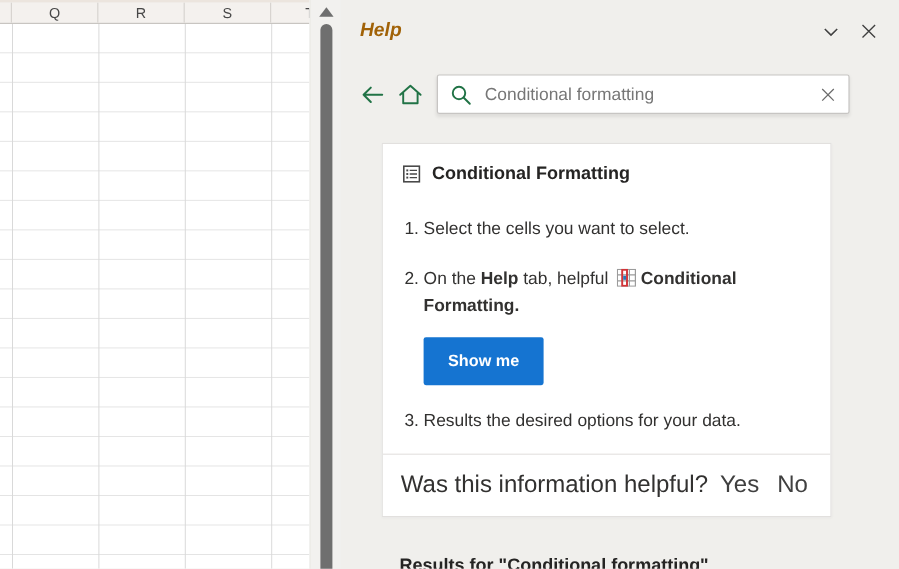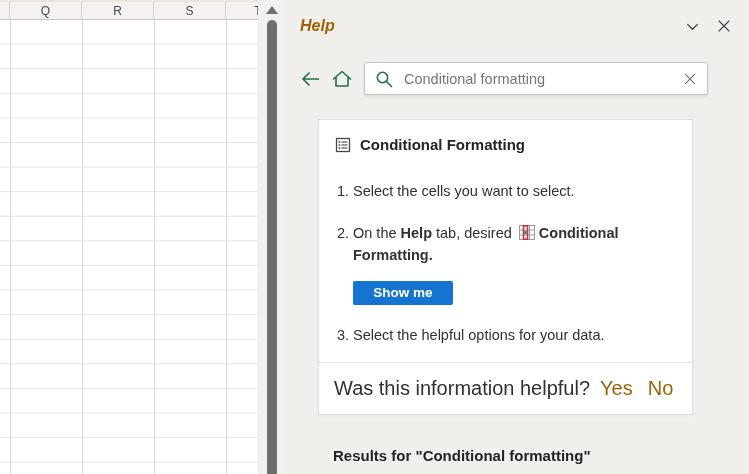--- a/index.html
+++ b/index.html
@@ -103,31 +103,31 @@
   .steps { margin-top: 28px; }
   .step { display: flex; font-size: 14.5px; color: #323130; line-height: 1.42; }
   .step + .step { margin-top: 21px; }
   .step-num { flex: none; width: 16px; margin-left: 4px; }
   .step-text { flex: 1; padding-right: 4px; }
   .b { font-weight: 700; }
   .cf-mini-icon { display: inline-block; vertical-align: -2px; margin: 0 4px 0 3px; }
 
   .show-me-btn {
     display: block; margin: 15px 0 20px 20px;
-    width: 100px; height: 24px;
+    width: 100px; height: 40px;
     background: #1574d1; color: #ffffff;
     border: none; border-radius: 2px; cursor: pointer;
     font-family: "Liberation Sans", sans-serif;
     font-size: 13.5px; font-weight: 700;
   }
 
   .card-divider { margin: 17px -14px 0; border: none; border-top: 1px solid #e5e3e1; }
 
   .feedback-row { display: flex; align-items: center; margin-top: 14px; font-size: 20px; color: #323130; padding-left: 1px; }
-  .feedback-link { color: #a16207; text-decoration: none; cursor: pointer; }
+  .feedback-link { color: #404040; text-decoration: none; cursor: pointer; }
   .feedback-link.yes { margin-left: 10px; }
   .feedback-link.no  { margin-left: 15px; }
 
   
   .results-heading {
     margin: 32px 40px 0 49px;
     font-size: 15px; font-weight: 700; color: #252423;
   }
 </style>
 </head>
@@ -221,36 +221,36 @@
     </div>
 
     <div class="steps">
       <div class="step">
         <span class="step-num">1.</span>
         <span class="step-text">Select the cells you want to select.</span>
       </div>
 
       <div class="step">
         <span class="step-num">2.</span>
-        <span class="step-text"><span>On the </span><span class="b">Help</span><span> tab, desired </span><span class="cf-mini-icon"><svg width="16" height="15" viewBox="0 0 16 15">
+        <span class="step-text"><span>On the </span><span class="b">Help</span><span> tab, helpful </span><span class="cf-mini-icon"><svg width="16" height="15" viewBox="0 0 16 15">
             <rect x="0.5" y="0.5" width="15" height="14" fill="#ffffff" stroke="#9b9b9b"></rect>
             <path d="M0.5 5 H15.5 M0.5 10 H15.5 M10.5 0.5 V14.5" stroke="#9b9b9b" stroke-width="1"></path>
             <rect x="4.5" y="0.8" width="4" height="13.4" fill="none" stroke="#d13438" stroke-width="1.6"></rect>
             <rect x="5.3" y="5.8" width="2.4" height="3.4" fill="#2e75b6"></rect>
           </svg></span><span class="b">Conditional Formatting.</span>
         </span>
       </div>
     </div>
 
     <button class="show-me-btn">Show me</button>
 
     <div class="steps" style="margin-top:0">
       <div class="step">
         <span class="step-num">3.</span>
-        <span class="step-text">Select the helpful options for your data.</span>
+        <span class="step-text">Results the desired options for your data.</span>
       </div>
     </div>
 
     <hr class="card-divider">
 
     <div class="feedback-row">
       <span>Was this information helpful?</span>
       <a class="feedback-link yes">Yes</a>
       <a class="feedback-link no">No</a>
     </div>

